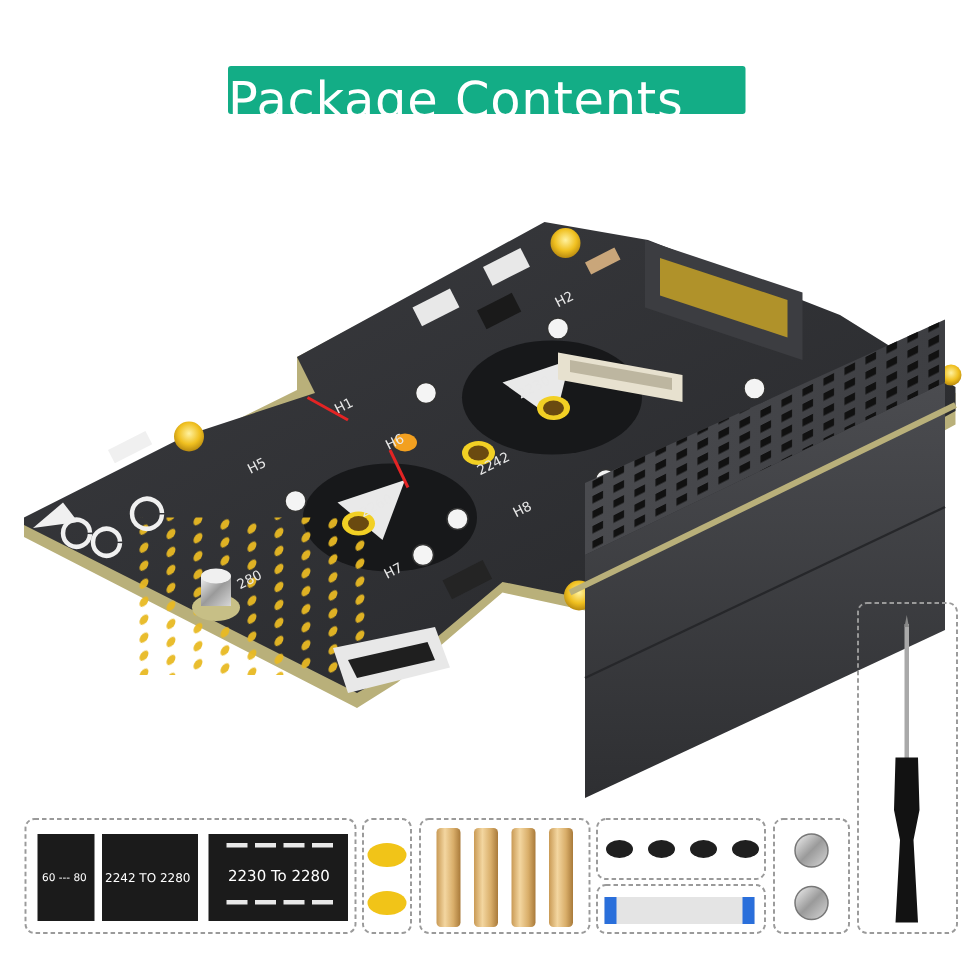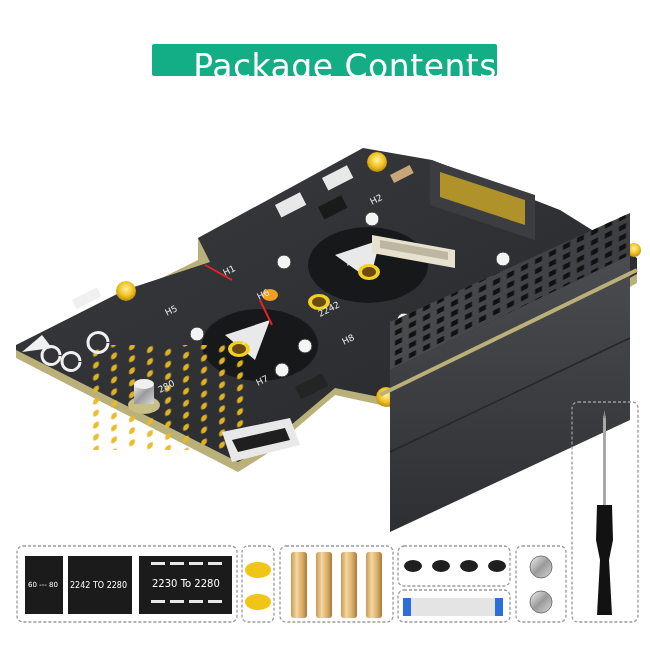--- a/index.html
+++ b/index.html
@@ -1,18 +1,18 @@
 <!DOCTYPE html>
 <html><head>
 <meta charset="utf-8">
 <style>
   html,body{margin:0;padding:0;background:#ffffff;}
   body{width:650px;height:650px;position:relative;overflow:hidden;font-family:"DejaVu Sans",sans-serif;}
   .banner{position:absolute;left:152px;top:44px;width:345px;height:32px;background:#13ad86;border-radius:2px;
-    color:#fff;font-family:"DejaVu Sans",sans-serif;font-size:33px;line-height:46px;text-align:right;letter-spacing:0.5px;}
+    color:#fff;font-family:"DejaVu Sans",sans-serif;font-size:33px;line-height:46px;text-align:left;letter-spacing:0.5px;}
   .stage{position:absolute;left:0;top:0;width:650px;height:650px;}
   .box{position:absolute;border:1.5px dashed #9a9a9a;border-radius:6px;}
   .plate-text{font-family:"DejaVu Sans",sans-serif;fill:#fff;}
   .lbl{font-family:"DejaVu Sans",sans-serif;fill:#e8e8e8;}
 </style>
 </head>
 <body>
 
 <div class="banner">
   <span>Package Contents</span>

